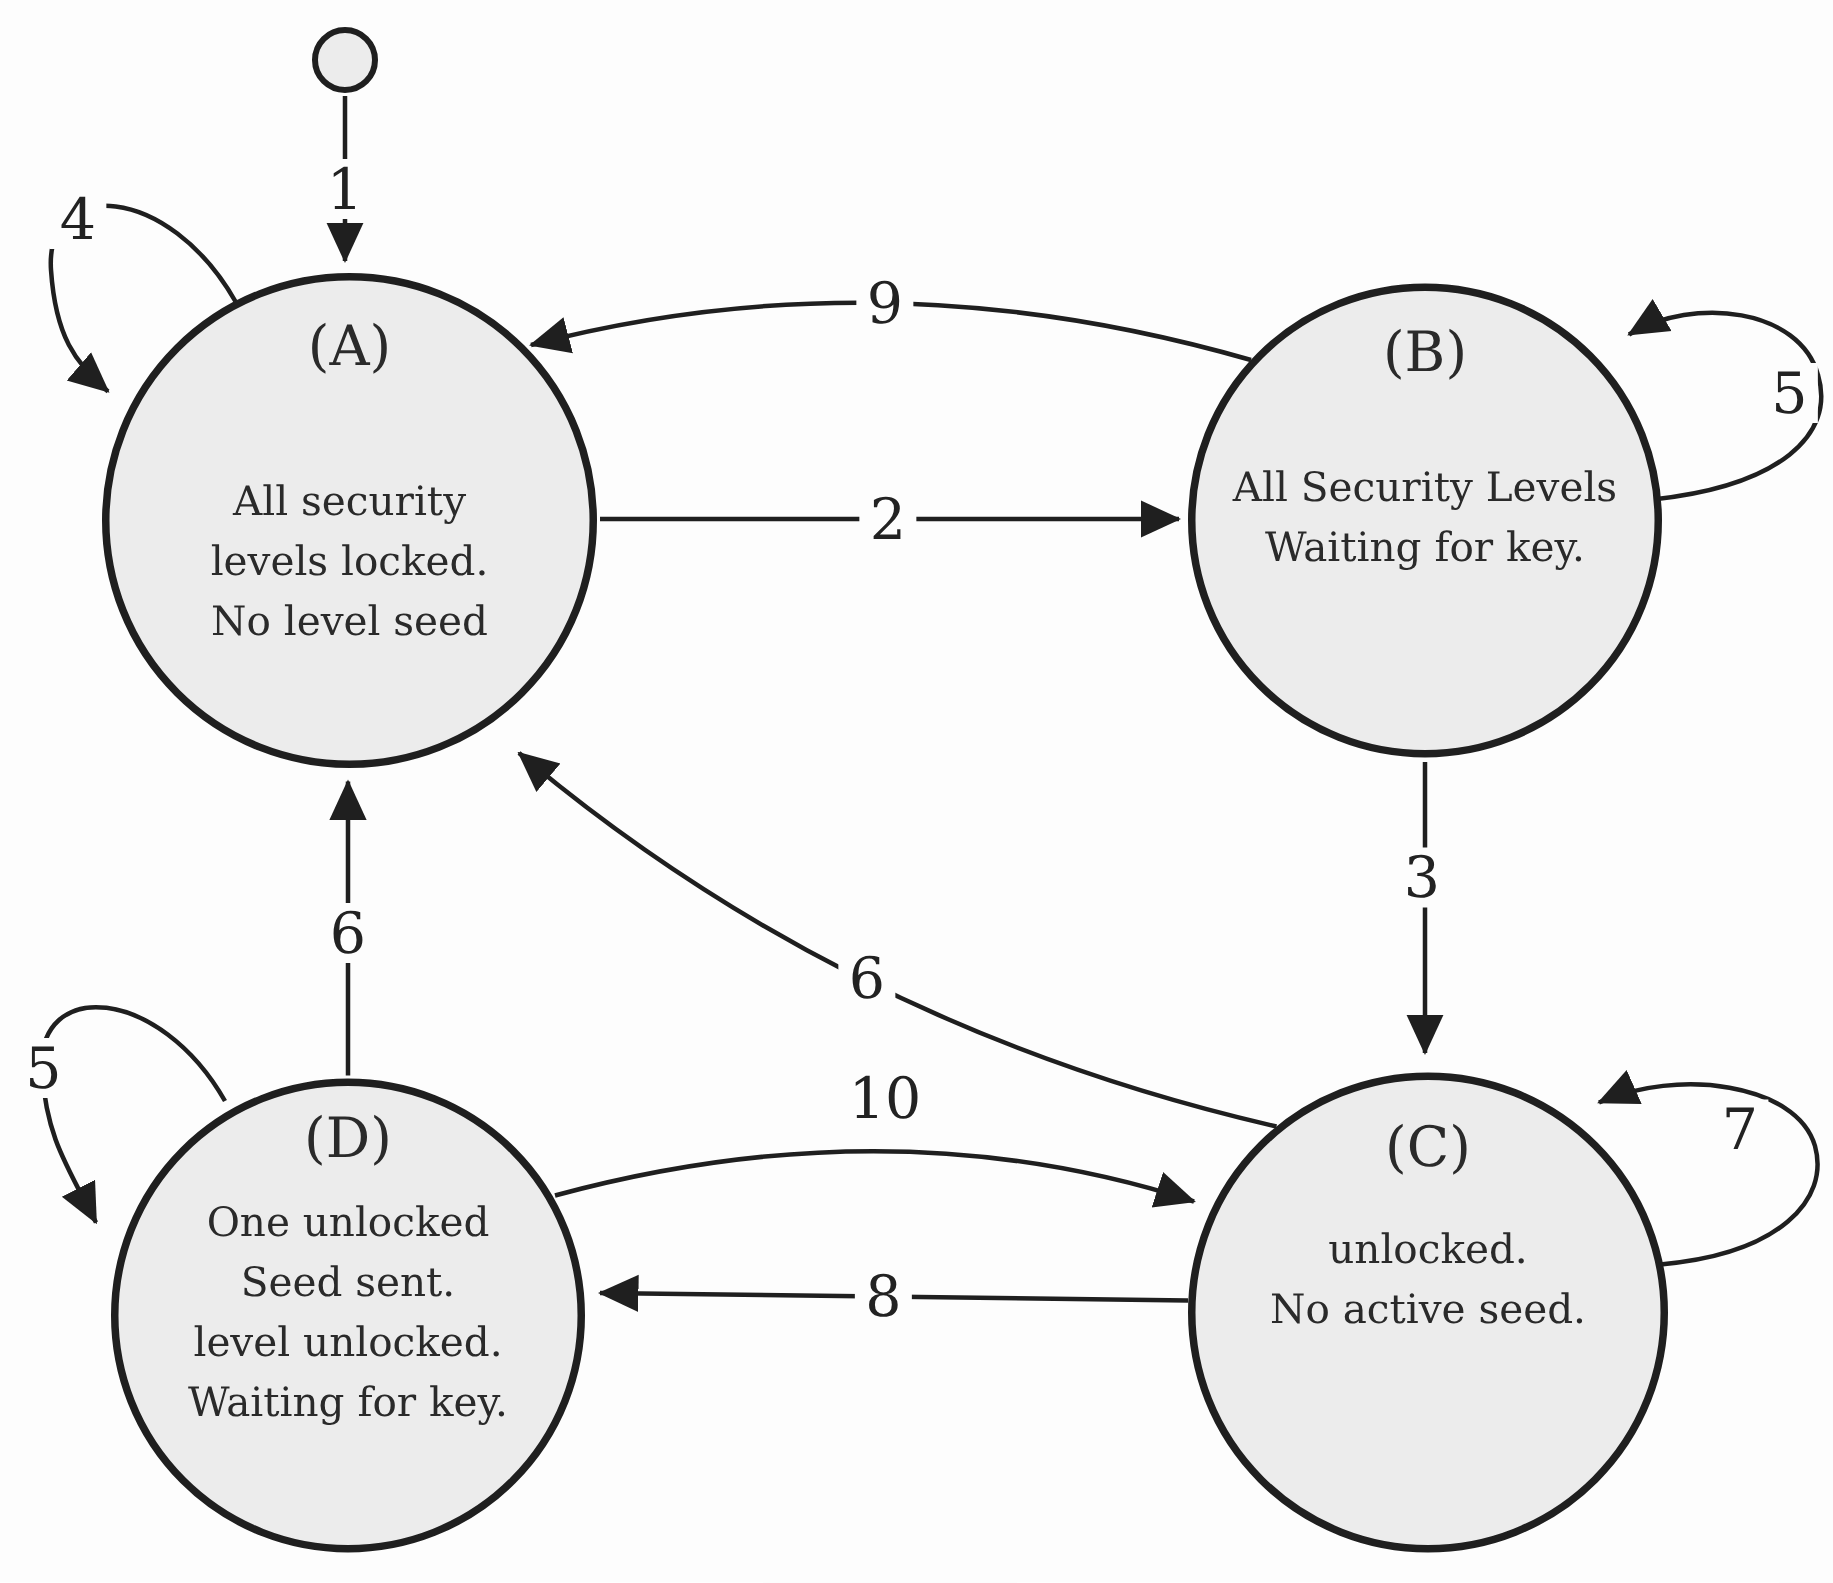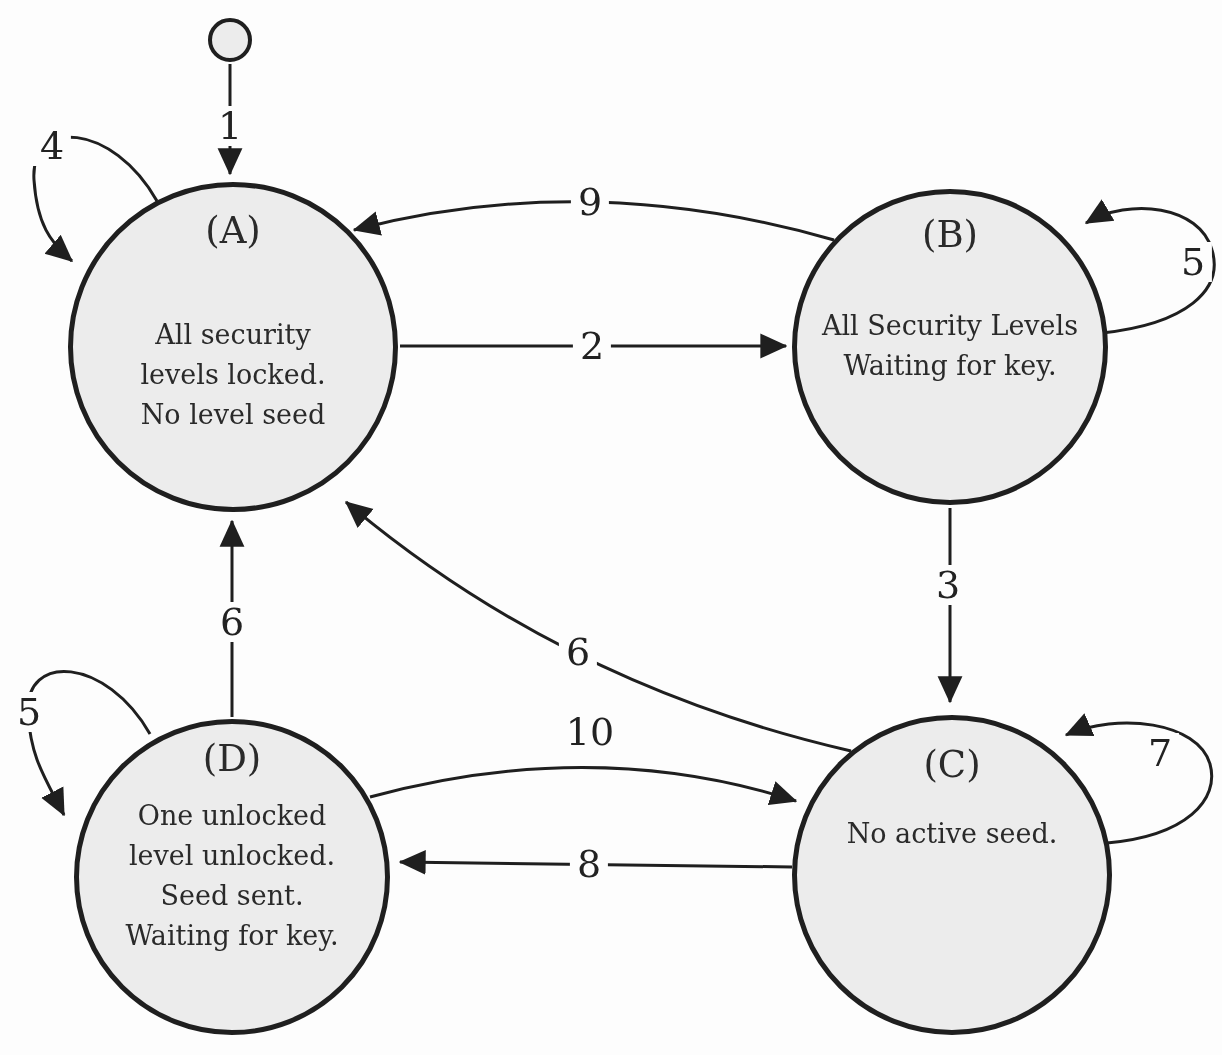--- a/index.html
+++ b/index.html
@@ -80,30 +80,31 @@
     <div class="state-title" style="top:19px;">(B)</div>
     <div class="state-body" style="top:112px;">
       <div>All Security Levels</div>
       <div>Waiting for key.</div>
     </div>
   </div>
 
   <div class="state state-c">
     <div class="state-title" style="top:23px;">(C)</div>
     <div class="state-body" style="top:94px;">
+      <div>unlocked.</div>
       <div>No active seed.</div>
     </div>
   </div>
 
   <div class="state state-d">
     <div class="state-title" style="top:13px;">(D)</div>
     <div class="state-body" style="top:72px;">
       <div>One unlocked</div>
+      <div>Seed sent.</div>
       <div>level unlocked.</div>
-      <div>Seed sent.</div>
       <div>Waiting for key.</div>
     </div>
   </div>
 
   <div class="tlabel" style="left:230px;top:126px;">1</div>
   <div class="tlabel" style="left:592px;top:346px;">2</div>
   <div class="tlabel" style="left:590px;top:202px;">9</div>
   <div class="tlabel" style="left:52px;top:146px;">4</div>
   <div class="tlabel" style="left:1193px;top:262px;">5</div>
   <div class="tlabel" style="left:948px;top:585px;">3</div>

